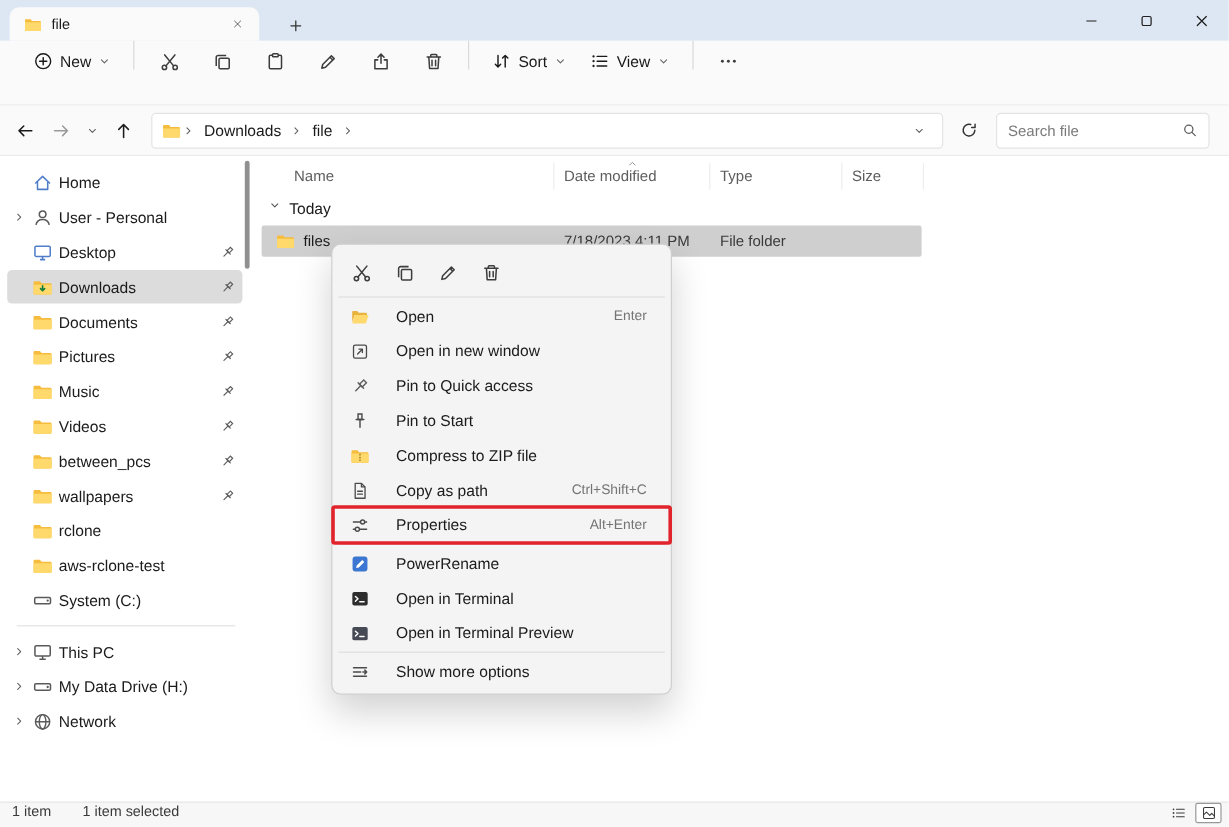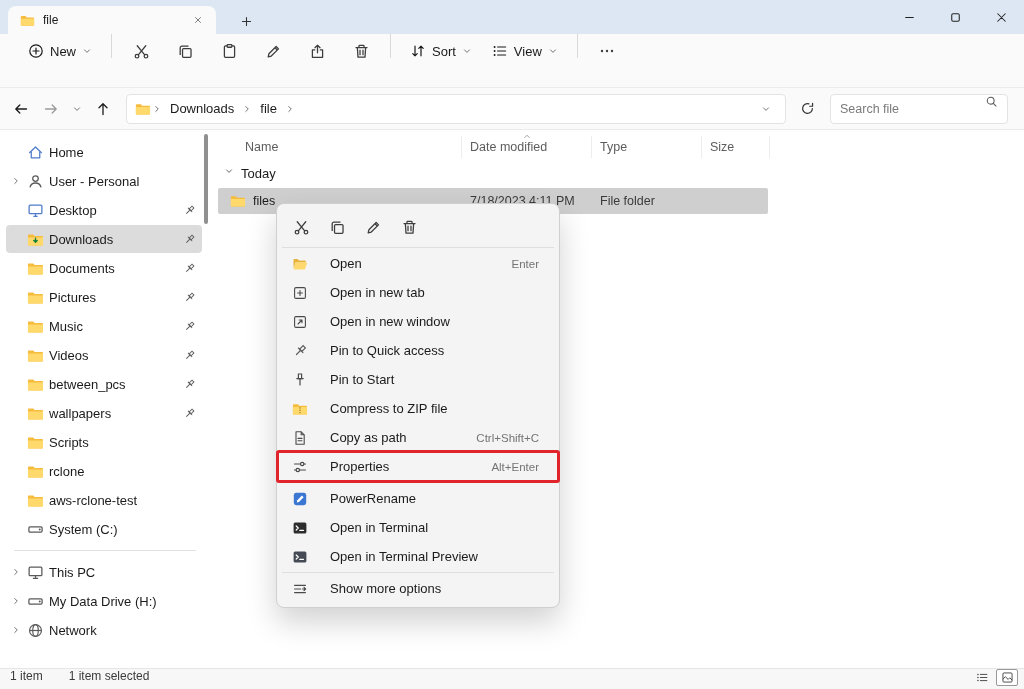--- a/index.html
+++ b/index.html
@@ -32,21 +32,21 @@
   .nav-btn{width:30px;height:30px;display:flex;align-items:center;justify-content:center;border-radius:4px;color:#1b1b1b;flex:none}
   .nav-btn.small{width:22px}
   .nav-btn.disabled{color:#9a9a9a}
   .breadcrumb-box{flex:1;height:30px;margin:0 6px 0 8px;background:#fff;border:1px solid #e3e3e3;border-radius:4px;display:flex;align-items:center;padding:0 8px;font-size:13px;min-width:0}
   .crumb-track{display:flex;align-items:center}
   .crumb{padding:3px 7px;border-radius:4px;white-space:nowrap}
   .crumb-sep{color:#5f5f5f;margin:0 1px}
   .addr-spacer{flex:1}
   .addr-drop{width:22px;height:24px;display:flex;align-items:center;justify-content:center;color:#5f5f5f}
   .refresh-btn{width:30px;height:30px;display:flex;align-items:center;justify-content:center;border-radius:4px;color:#333;flex:none;margin-right:8px}
-  .search-box{width:178px;height:30px;background:#fff;border:1px solid #e3e3e3;border-radius:4px;display:flex;padding:0 9px;flex:none;gap:6px}
+  .search-box{width:178px;height:30px;background:#fff;border:1px solid #e3e3e3;border-radius:4px;display:flex;align-items:center;padding:0 9px;flex:none;gap:6px}
   .search-box input{flex:1;min-width:0;border:0;outline:0;background:transparent;font:12.5px "Liberation Sans","DejaVu Sans",sans-serif;color:#222}
   .search-box input::placeholder{color:#7a7a7a}
   .search-ic{color:#5a5a5a}
 
   
   .sidebar{position:absolute;top:130px;bottom:21px;left:0;width:210px;overflow:hidden;padding-top:8px}
   .sb-item{display:flex;align-items:center;height:28px;margin:0 8px 1px 6px;padding:0 6px 0 4px;border-radius:4px;font-size:13px;gap:5px}
   .sb-item.selected{background:#dcdcdc}
   .sb-item.spacer-before{}
   .sb-chevron{color:#5f5f5f;width:12px}
@@ -511,30 +511,20 @@
         </span>
       </div>
       <div class="sb-item">
         <span class="sb-chevron ic ic10"></span>
         <span class="ic ic17">
           <svg viewBox="0 0 16 16">
             <path d="M1.8 3.2h4.1l1.3 1.6h6.9c.5 0 .9.4.9.9v7c0 .5-.4.9-.9.9H1.8c-.5 0-.9-.4-.9-.9V4.1c0-.5.4-.9.9-.9z" fill="#f5bc3e"></path>
             <path d="M.9 6h14.2v6.7c0 .5-.4.9-.9.9H1.8c-.5 0-.9-.4-.9-.9z" fill="#ffd96b"></path>
           </svg>
         </span>
-        <span class="sb-label">Scripts</span>
-      </div>
-      <div class="sb-item">
-        <span class="sb-chevron ic ic10"></span>
-        <span class="ic ic17">
-          <svg viewBox="0 0 16 16">
-            <path d="M1.8 3.2h4.1l1.3 1.6h6.9c.5 0 .9.4.9.9v7c0 .5-.4.9-.9.9H1.8c-.5 0-.9-.4-.9-.9V4.1c0-.5.4-.9.9-.9z" fill="#f5bc3e"></path>
-            <path d="M.9 6h14.2v6.7c0 .5-.4.9-.9.9H1.8c-.5 0-.9-.4-.9-.9z" fill="#ffd96b"></path>
-          </svg>
-        </span>
         <span class="sb-label">rclone</span>
       </div>
       <div class="sb-item">
         <span class="sb-chevron ic ic10"></span>
         <span class="ic ic17">
           <svg viewBox="0 0 16 16">
             <path d="M1.8 3.2h4.1l1.3 1.6h6.9c.5 0 .9.4.9.9v7c0 .5-.4.9-.9.9H1.8c-.5 0-.9-.4-.9-.9V4.1c0-.5.4-.9.9-.9z" fill="#f5bc3e"></path>
             <path d="M.9 6h14.2v6.7c0 .5-.4.9-.9.9H1.8c-.5 0-.9-.4-.9-.9z" fill="#ffd96b"></path>
           </svg>
         </span>
@@ -686,29 +676,20 @@
           <svg viewBox="0 0 16 16">
             <path d="M1.5 12.5V3.8c0-.4.3-.7.7-.7h3.4l1.3 1.5h6.2c.4 0 .7.3.7.7v1.2H3.6z" fill="#e8b33c"></path>
             <path d="M3.6 6.5h11.6l-2 6.3c-.1.4-.5.7-.9.7H1.6z" fill="#ffd86e"></path>
           </svg>
         </span>
         <span class="mi-label">Open</span>
         <span class="mi-shortcut">Enter</span>
       </div>
       <div class="menu-item">
         <span class="ic ic16">
-          <svg viewBox="0 0 16 16" fill="none" stroke="#4a4a4a" stroke-width="1.1">
-            <rect x="2.6" y="2.6" width="10.8" height="10.8" rx="1.4"></rect>
-            <path d="M8 5.6v4.8M5.6 8h4.8" stroke-linecap="round"></path>
-          </svg>
-        </span>
-        <span class="mi-label">Open in new tab</span>
-      </div>
-      <div class="menu-item">
-        <span class="ic ic16">
           <svg viewBox="0 0 16 16" fill="none" stroke="#4a4a4a" stroke-width="1.1" stroke-linecap="round" stroke-linejoin="round">
             <rect x="2.6" y="2.6" width="10.8" height="10.8" rx="1.4"></rect>
             <path d="M6 10l4-4M7.2 6H10v2.8"></path>
           </svg>
         </span>
         <span class="mi-label">Open in new window</span>
       </div>
       <div class="menu-item">
         <span class="ic ic16">
           <svg viewBox="0 0 16 16" fill="none" stroke="#5f5f5f" stroke-width="1.2" stroke-linecap="round">

